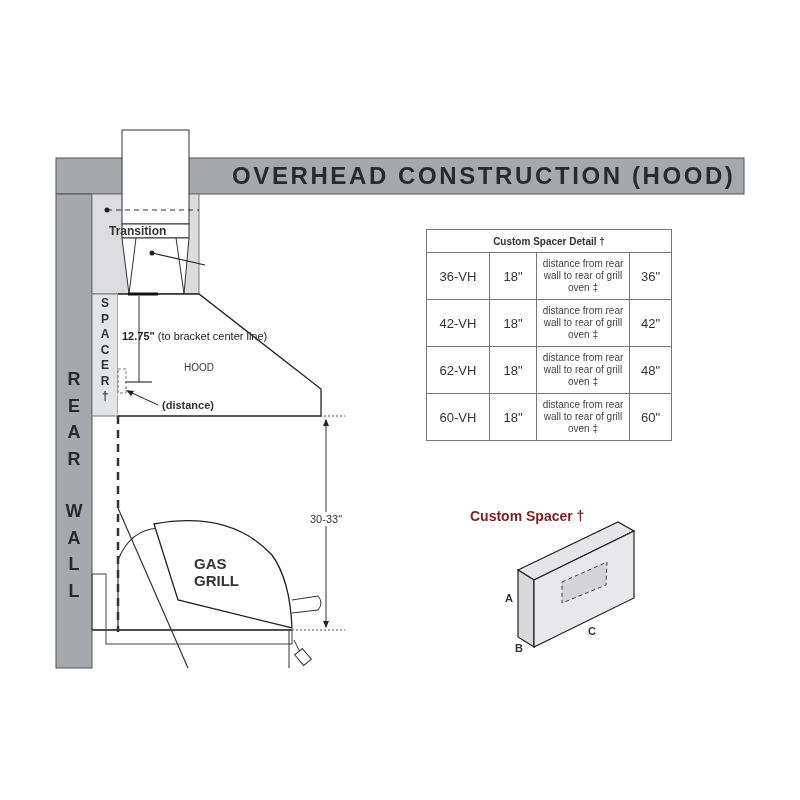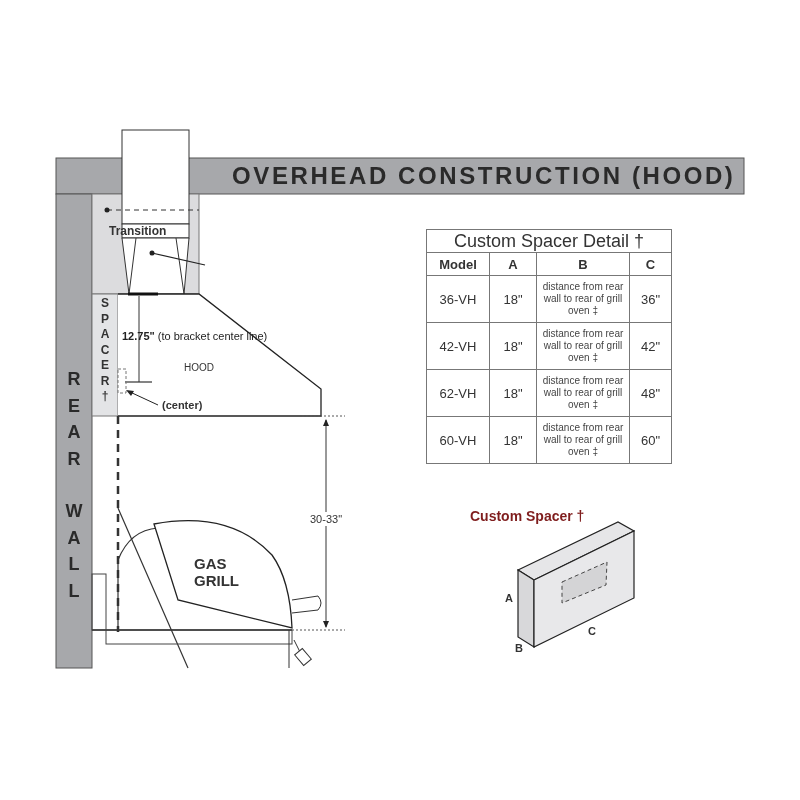--- a/index.html
+++ b/index.html
@@ -1,20 +1,20 @@
 <!DOCTYPE html>
 <html><head>
 <meta charset="utf-8">
 <style>
   html,body{margin:0;padding:0;background:#ffffff;}
   body{width:800px;height:800px;position:relative;overflow:hidden;font-family:"Liberation Sans",sans-serif;}
   svg{position:absolute;left:0;top:0;}
   table.spec{position:absolute;left:426px;top:229px;width:246px;border-collapse:collapse;font-family:"Liberation Sans",sans-serif;color:#333;background:#fff;}
   table.spec td, table.spec th{border:1px solid #777;text-align:center;padding:0;}
-  table.spec .title{font-weight:normal;font-size:18px;height:22px;color:#333;}
+  table.spec .title{font-weight:bold;font-size:10px;height:22px;color:#333;}
   table.spec th{font-size:13px;font-weight:bold;height:22px;}
   table.spec td.model{font-size:13px;width:62px;height:46px;}
   table.spec td.a{font-size:13px;width:46px;}
   table.spec td.b{font-size:10px;line-height:12px;width:92px;color:#444;margin-top:48px;}
   table.spec td.c{font-size:13px;}
 </style>
 </head>
 <body>
 
 <svg width="800" height="800" viewBox="0 0 800 800">
@@ -103,40 +103,34 @@
 
 <div style="position:absolute;left:109px;top:224px;font-weight:bold;font-size:12px;color:#333;">Transition</div>
 
 <div style="position:absolute;left:122px;top:330px;font-size:11px;color:#222;white-space:nowrap;">
   <span style="font-weight:bold;">12.75"</span>
   <span>(to bracket center line)</span>
 </div>
 
 <div style="position:absolute;left:184px;top:362px;font-weight:normal;font-size:10px;color:#333;">HOOD</div>
 
-<div style="position:absolute;left:162px;top:399px;font-weight:bold;font-size:11px;color:#333;">(center)</div>
+<div style="position:absolute;left:162px;top:399px;font-weight:bold;font-size:11px;color:#333;">(distance)</div>
 
 <div style="position:absolute;left:194px;top:555px;font-weight:bold;font-size:15px;color:#333;line-height:17px;">
   <div>GAS</div>
   <div>GRILL</div>
 </div>
 
 <div style="position:absolute;left:310px;top:512px;font-size:11px;color:#333;background:#fff;padding:1px 0;">30-33"</div>
 
 <table class="spec">
   <tbody>
       <tr>
         <td class="title" colspan="4">Custom Spacer Detail †</td>
       </tr>
-  <tr>
-    <th>Model</th>
-    <th>A</th>
-    <th>B</th>
-    <th>C</th>
-  </tr>
   <tr>
     <td class="model">36-VH</td>
     <td class="a">18"</td>
     <td class="b">distance from rear wall to rear of grill oven ‡</td>
     <td class="c">36"</td>
   </tr>
   <tr>
     <td class="model">42-VH</td>
     <td class="a">18"</td>
     <td class="b">distance from rear wall to rear of grill oven ‡</td>

